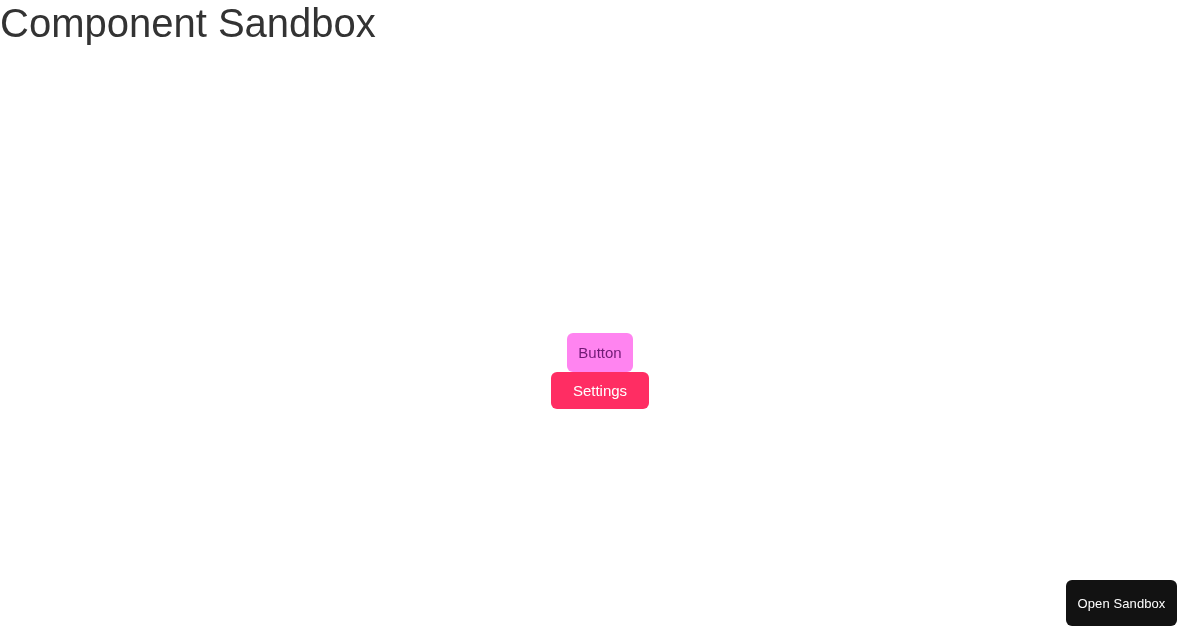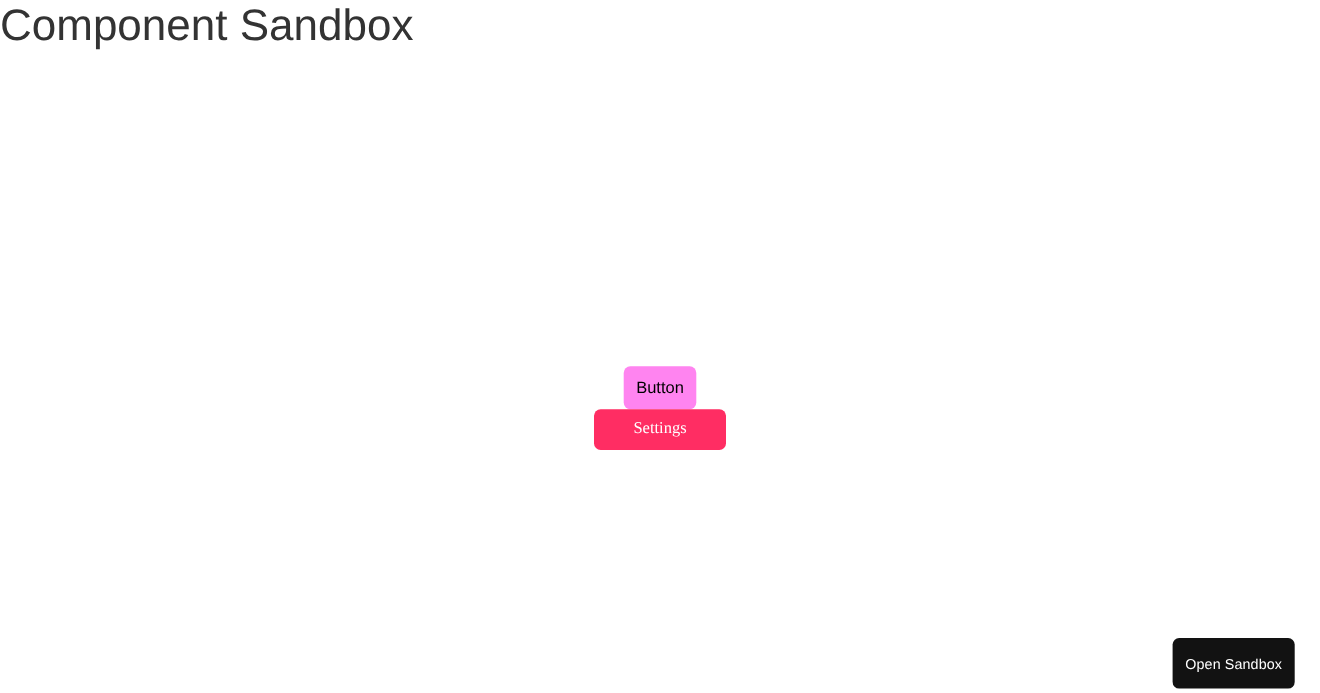--- a/index.html
+++ b/index.html
@@ -56,26 +56,25 @@
 
   .btn-plain {
     width: 66px;
     height: 39px;
     border-radius: 6px;
     font-size: 15px;
     line-height: 1;
   }
 
   .btn-settings {
-    width: 120px;
+    width: 98px;
     height: 37px;
     border-radius: 6px;
     font-size: 15px;
     line-height: 1;
-    font-family: Liberation Serif, serif;
   }
 
   
   .sandbox-launcher {
     position: absolute;
     left: 1066px;
     top: 580px;
     width: 111px;
     height: 46px;
     border-radius: 6px;
@@ -84,19 +83,19 @@
     letter-spacing: 0.1px;
   }
 </style>
 </head>
 <body>
 
 <h1 class="page-title">Component Sandbox</h1>
 
 <div class="component-stack">
 
-  <button class="btn btn-plain" style="background:#ff84f0;color:#000000;">Button</button>
+  <button class="btn btn-plain" style="background:#ff84f0;color:#701a75;">Button</button>
 
   <button class="btn btn-settings" style="background:#ff2d63;color:#ffffff;">Settings</button>
 
 </div>
 
 <button class="btn sandbox-launcher" style="background:#121212;color:#ffffff;">Open Sandbox</button>
 
 </body></html>

